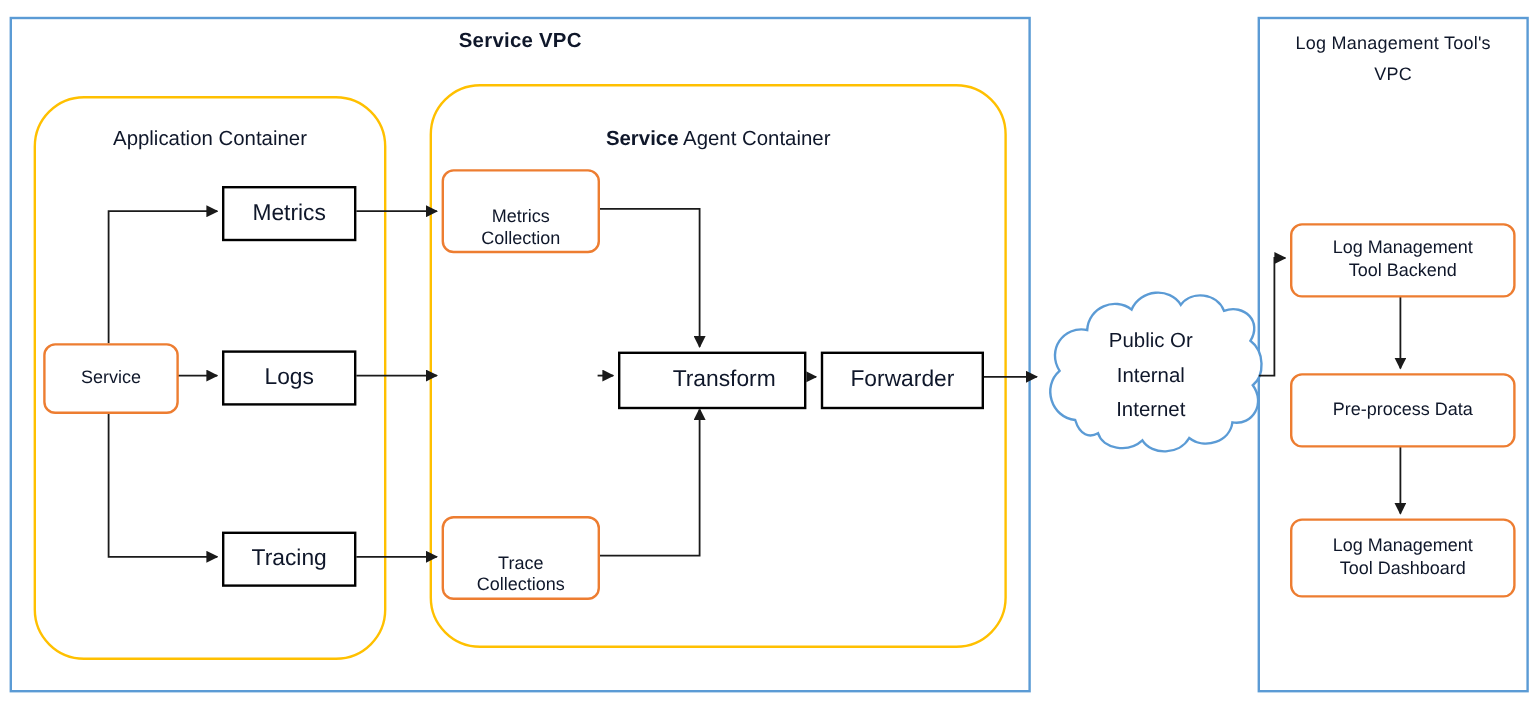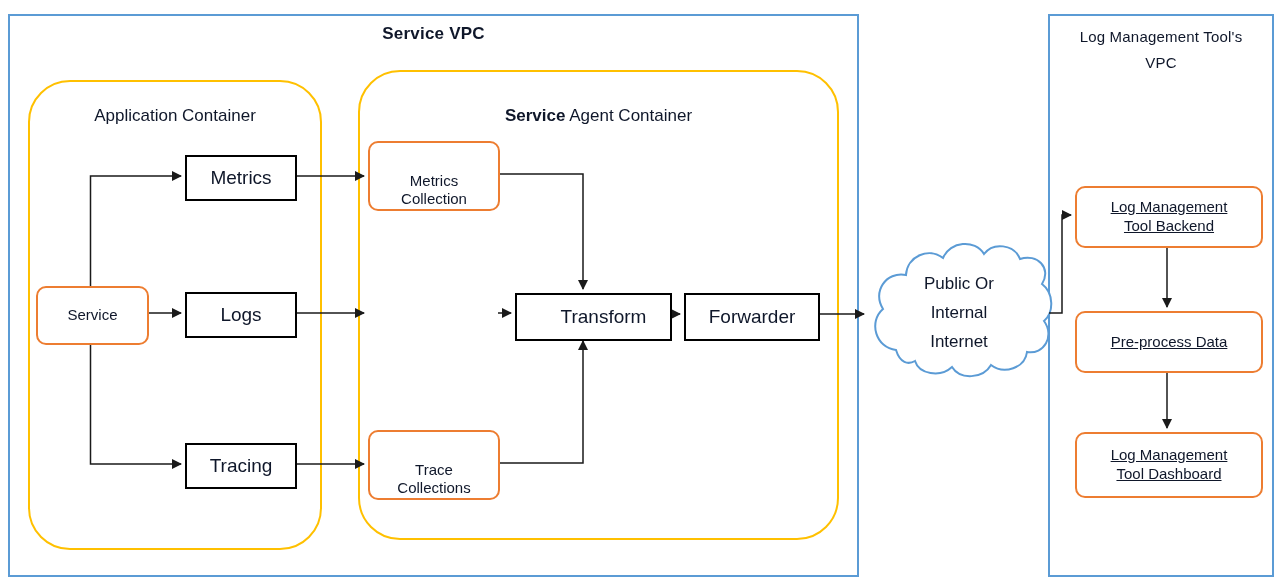--- a/index.html
+++ b/index.html
@@ -33,21 +33,21 @@
   .logs-node{left:185px;top:292px;width:108px;height:42px;}
   .tracing-node{left:185px;top:443px;width:108px;height:42px;}
   .collect{font-size:15px;align-items:flex-end;}
   .collect .wrap{width:86px;}
   .metrics-collection{left:368px;top:141px;width:128px;height:66px;}
   .logs-collections{left:368px;top:281px;width:128px;height:66px;}
   .trace-collections{left:368px;top:430px;width:128px;height:66px;}
   .transform-node{left:515px;top:293px;width:133px;height:44px;padding-left:20px;}
   .forwarder-node{left:684px;top:293px;width:132px;height:44px;}
   .log-node{font-size:15px;}
-  .log-node .wrap{width:118px;text-decoration:underline;}
+  .log-node .wrap{width:118px;}
   .backend-node{left:1075px;top:186px;width:184px;height:58px;}
   .preprocess-node{left:1075px;top:311px;width:184px;height:58px;}
   .preprocess-node .wrap{width:150px;}
   .dashboard-node{left:1075px;top:432px;width:184px;height:62px;}
   
   .cloud-label{position:absolute;left:880px;top:269px;width:158px;z-index:3;
     text-align:center;font-size:17px;line-height:29px;}
 </style>
 </head>
 <body>

